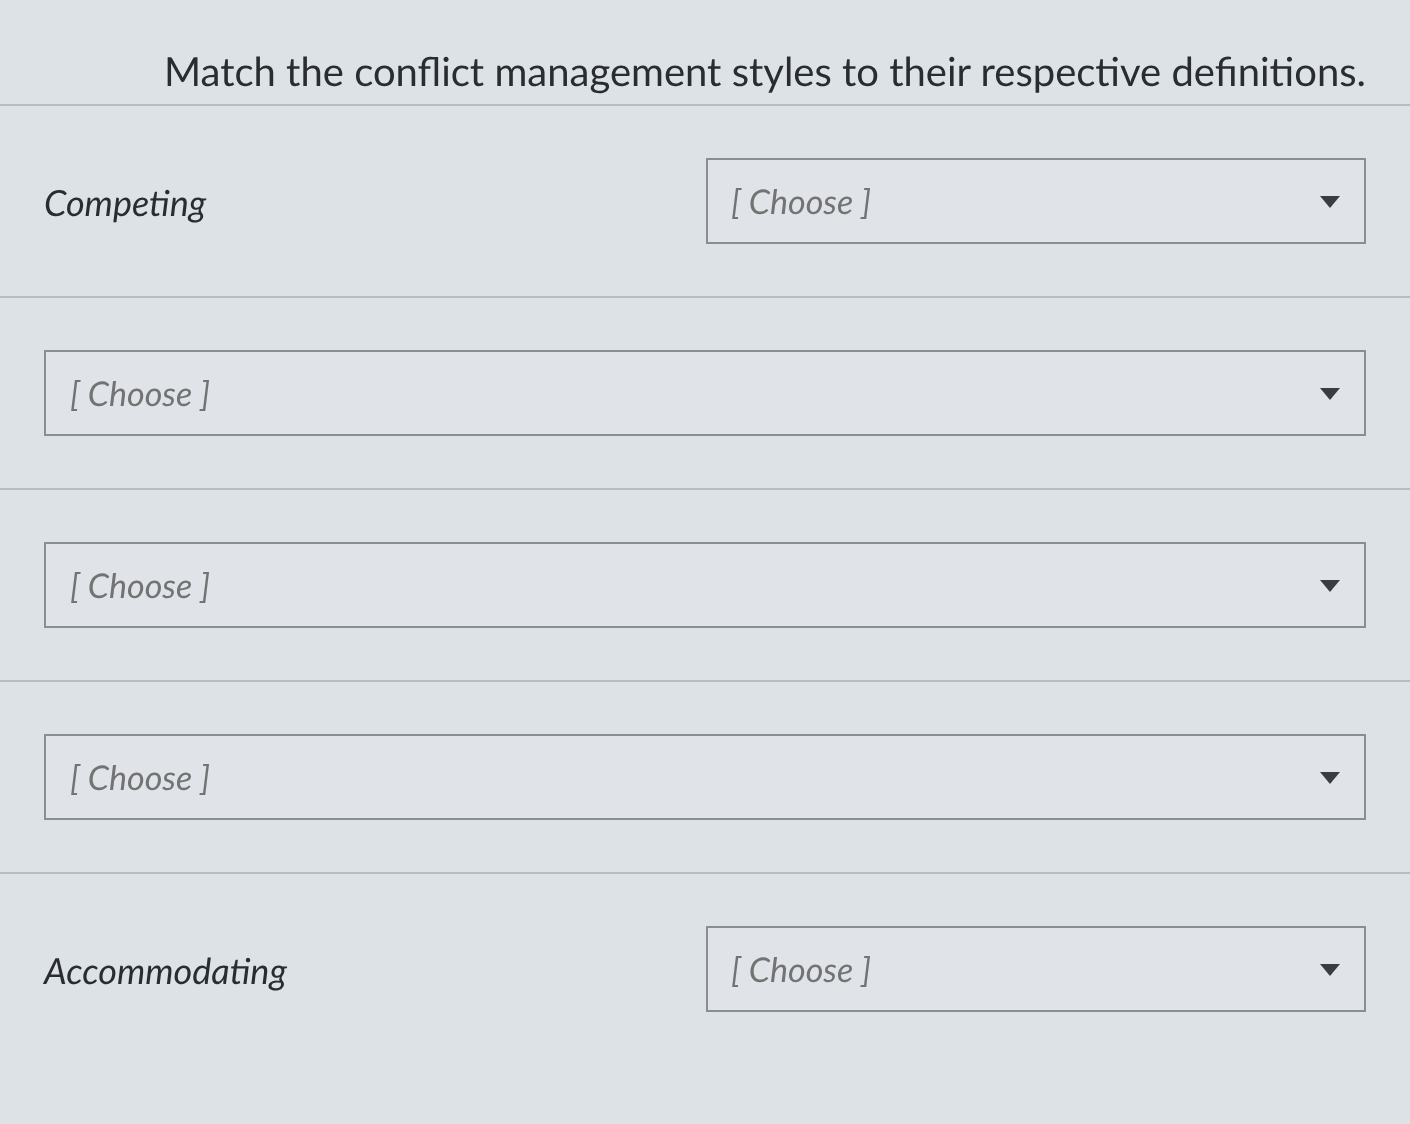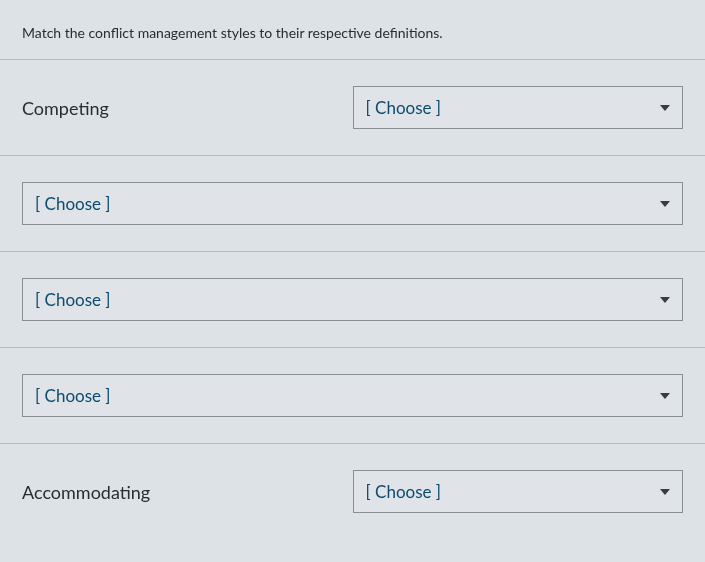--- a/index.html
+++ b/index.html
@@ -7,49 +7,51 @@
       font-family: "Lato", "Helvetica Neue", Arial, sans-serif;
       background: #dde2e6;
       width: 705px;
       height: 562px;
       overflow: hidden;
     }
     .container {
       padding: 0;
     }
     .question-header {
-      padding: 24px 22px 18px 22px;
-      font-size: 14px;
+      padding: 24px 22px 4px 22px;
+      font-size: 20px;
       color: #2a2d30;
       border-bottom: 1px solid #b8bcc0;
+      text-align: right;
     }
     .match-row {
       display: flex;
       align-items: center;
       padding: 26px 22px;
       border-bottom: 1px solid #b8bcc0;
+      font-style: italic;
     }
     .match-row:last-child {
       border-bottom: none;
     }
     .match-label {
       flex: 0 0 50%;
       font-size: 18px;
       color: #2a2d30;
     }
     .match-select {
       flex: 1;
       display: flex;
       align-items: center;
       justify-content: space-between;
       background: #e0e4e8;
       border: 1px solid #8a8e92;
       padding: 10px 12px;
       font-size: 17px;
-      color: #0c4a6e;
+      color: #737373;
       cursor: pointer;
       min-height: 40px;
     }
     .select-text {
       user-select: none;
     }
     .chevron {
       width: 0;
       height: 0;
       border-left: 5px solid transparent;

